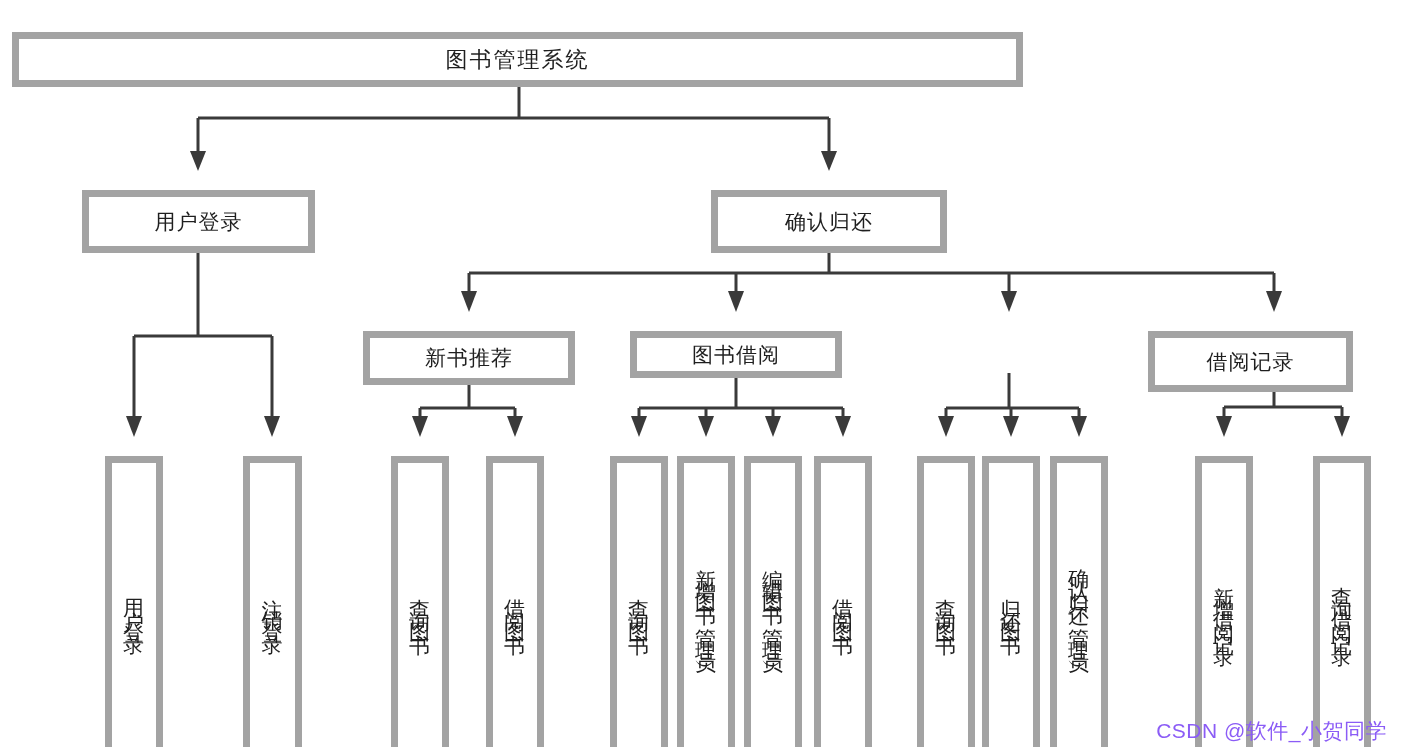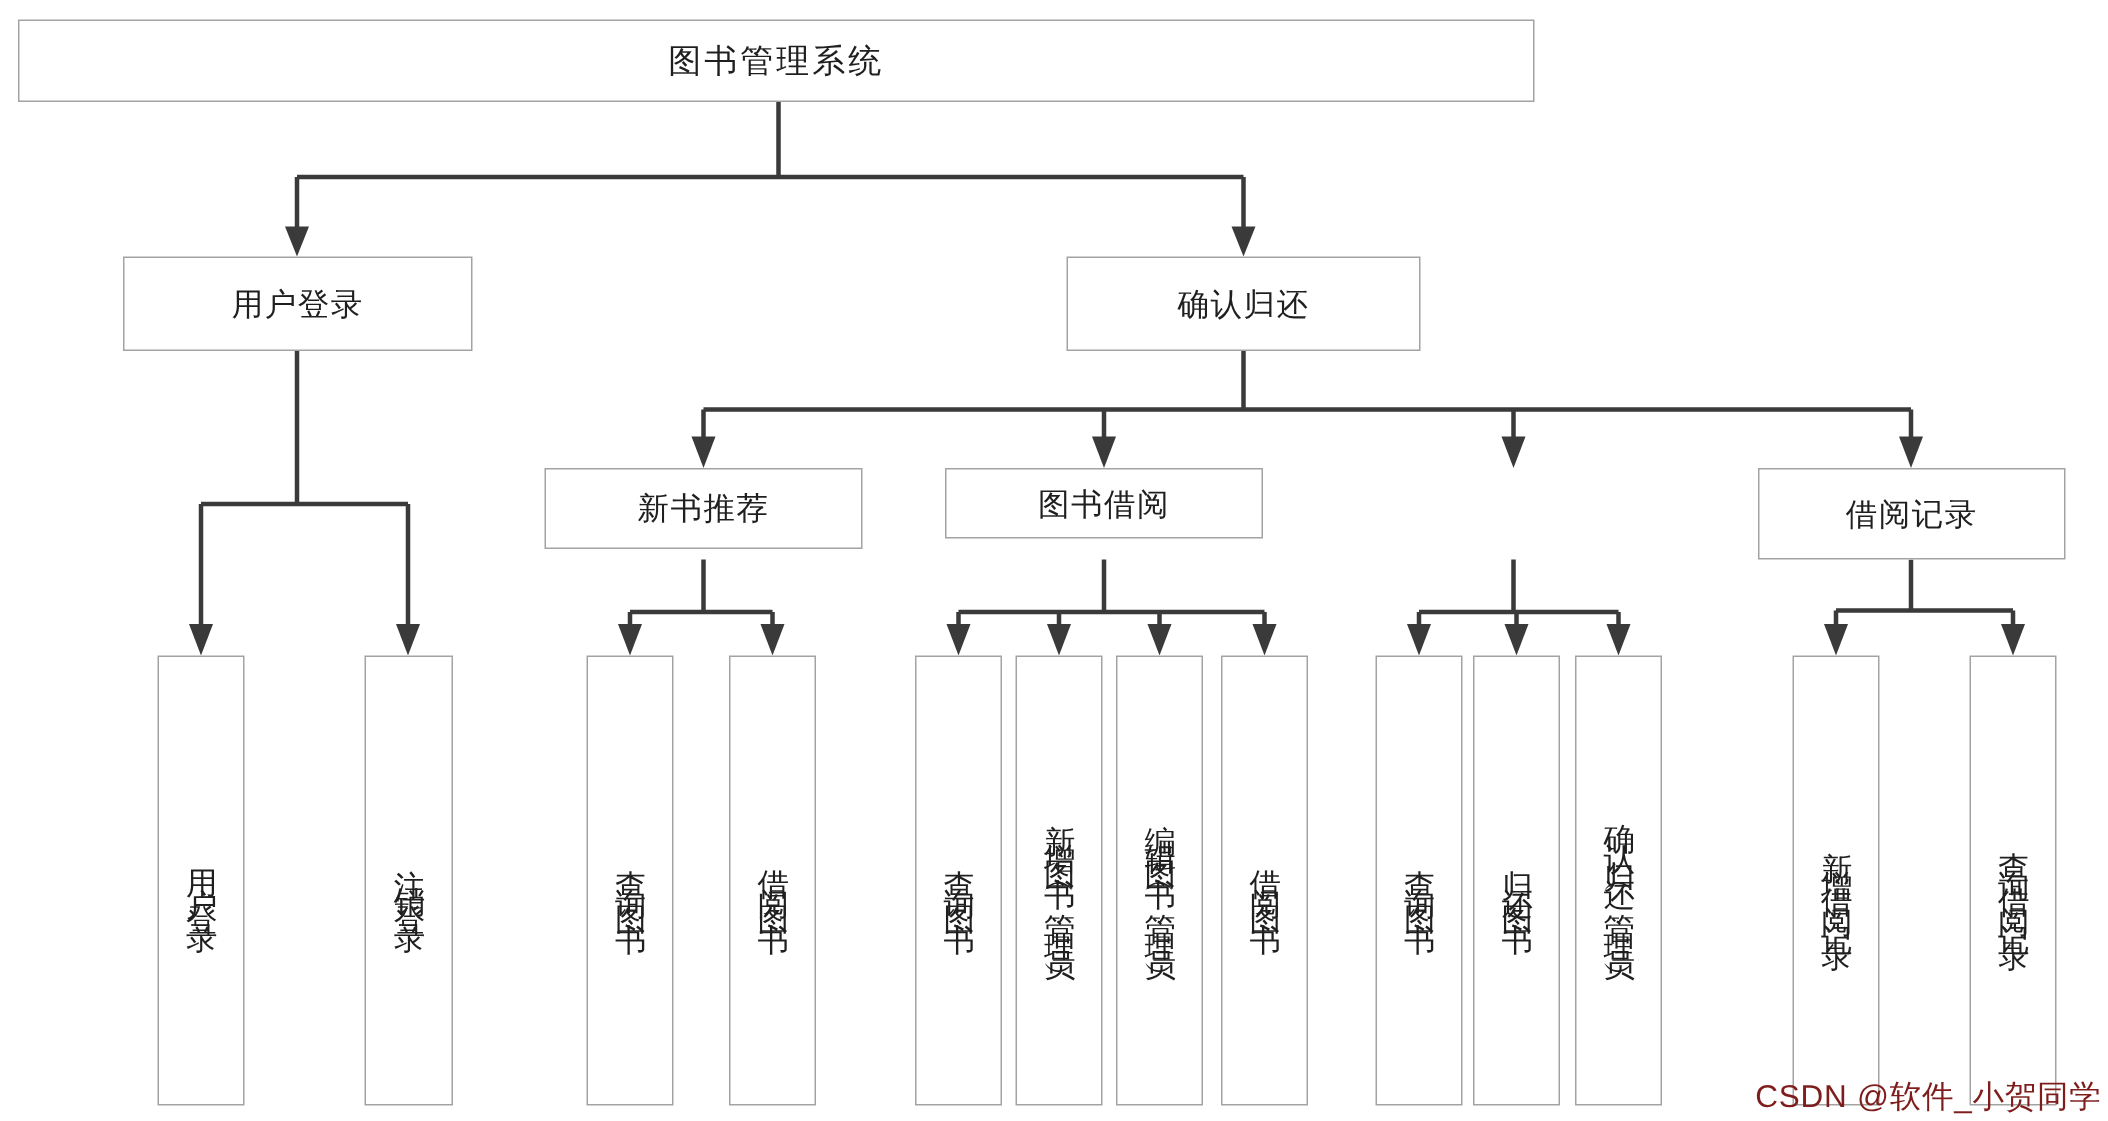--- a/index.html
+++ b/index.html
@@ -9,39 +9,40 @@
     background:#ffffff;
     font-family:"Liberation Sans",sans-serif;
     overflow:hidden;
   }
   .connectors{position:absolute;left:0;top:0;width:1405px;height:747px;}
   .connectors path{stroke:#3a3a3a;stroke-width:3;fill:none;}
   .connectors polygon{fill:#3a3a3a;stroke:none;}
   .box{
     position:absolute;
     box-sizing:border-box;
-    border:1px solid #a3a3a3;
+    border:7px solid #a3a3a3;
     background:#ffffff;
     display:flex;align-items:center;justify-content:center;
     color:#1f1f1f;
+    margin-top:19px;
   }
   .h{font-size:21px;letter-spacing:1px;white-space:nowrap;}
   .root{font-size:22px;letter-spacing:2px;}
   .v{
     writing-mode:vertical-rl;
     text-orientation:mixed;
     font-size:21px;
     letter-spacing:12px;
     line-height:1.1;
   }
   .watermark{
     position:absolute;
-    right:4px;bottom:2px;
+    right:18px;bottom:2px;
     font-size:21px;
-    color:#7f1d1d;
+    color:#8b5cf6;
     letter-spacing:0.5px;
     white-space:nowrap;
   }
 </style>
 </head>
 <body>
 
 <div class="stage">
 
   <svg class="connectors" viewBox="0 0 1405 747" xmlns="http://www.w3.org/2000/svg">
@@ -87,21 +88,21 @@
     </g>
   </svg>
 
   <div class="box h root" style="left:12px;top:13px;width:1011px;height:55px">图书管理系统</div>
 
   <div class="box h" style="left:82px;top:171px;width:233px;height:63px">用户登录</div>
   <div class="box h" style="left:711px;top:171px;width:236px;height:63px">确认归还</div>
 
   <div class="box h" style="left:363px;top:312px;width:212px;height:54px">新书推荐</div>
   <div class="box h" style="left:630px;top:312px;width:212px;height:47px">图书借阅</div>
-  <div class="box h" style="left:1172px;top:312px;width:205px;height:61px">借阅记录</div>
+  <div class="box h" style="left:1148px;top:312px;width:205px;height:61px">借阅记录</div>
 
   <div class="box v" style="left:105px;top:437px;width:58px;height:300px">用户登录</div>
   <div class="box v" style="left:243px;top:437px;width:59px;height:300px">注销登录</div>
 
   <div class="box v" style="left:391px;top:437px;width:58px;height:300px">查询图书</div>
   <div class="box v" style="left:486px;top:437px;width:58px;height:300px">借阅图书</div>
 
   <div class="box v" style="left:610px;top:437px;width:58px;height:300px">查询图书</div>
   <div class="box v" style="left:677px;top:437px;width:58px;height:300px">新增图书（管理员）</div>
   <div class="box v" style="left:744px;top:437px;width:58px;height:300px">编辑图书（管理员）</div>

